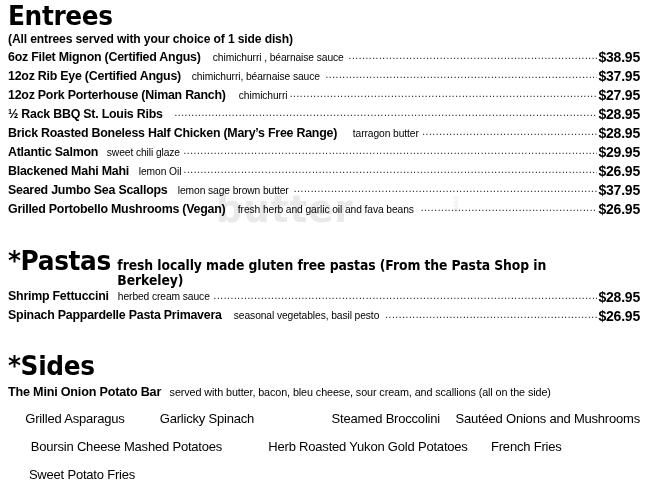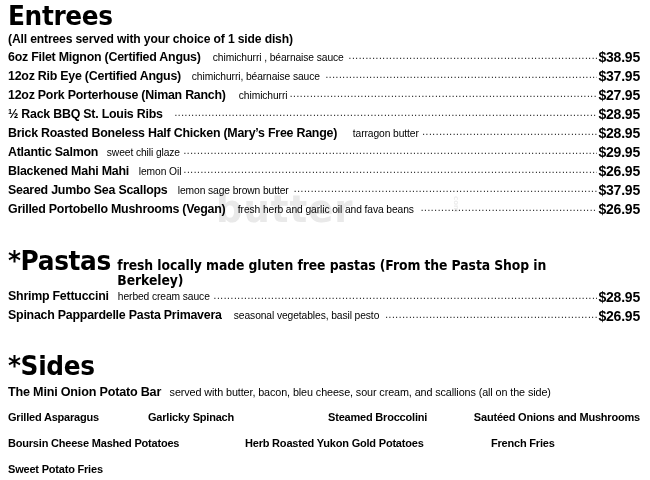--- a/index.html
+++ b/index.html
@@ -142,27 +142,28 @@
   .item-price {
     font-size: 14px;
     font-weight: 700;
     letter-spacing: -0.2px;
     flex: 0 0 auto;
     text-align: right;
   }
 
   
   .sides-line {
-    font-size: 11px;
-    font-weight: 700;
+    font-size: 13px;
+    font-weight: 400;
     letter-spacing: -0.2px;
     line-height: 1;
     margin-bottom: 15px;
     white-space: nowrap;
     display: flex;
+    text-align: center;
   }
   .sides-line .side-item {
     display: inline-block;
   }
   .sides-row-1 .side-item:nth-child(1) { width: 144px; }
   .sides-row-1 .side-item:nth-child(2) { width: 140px; }
   .sides-row-1 .side-item:nth-child(3) { width: 150px; margin-left: 44px; }
 
   .sides-row-2 .side-item:nth-child(1) { width: 237px; }
   .sides-row-2 .side-item:nth-child(2) { width: 246px; }

